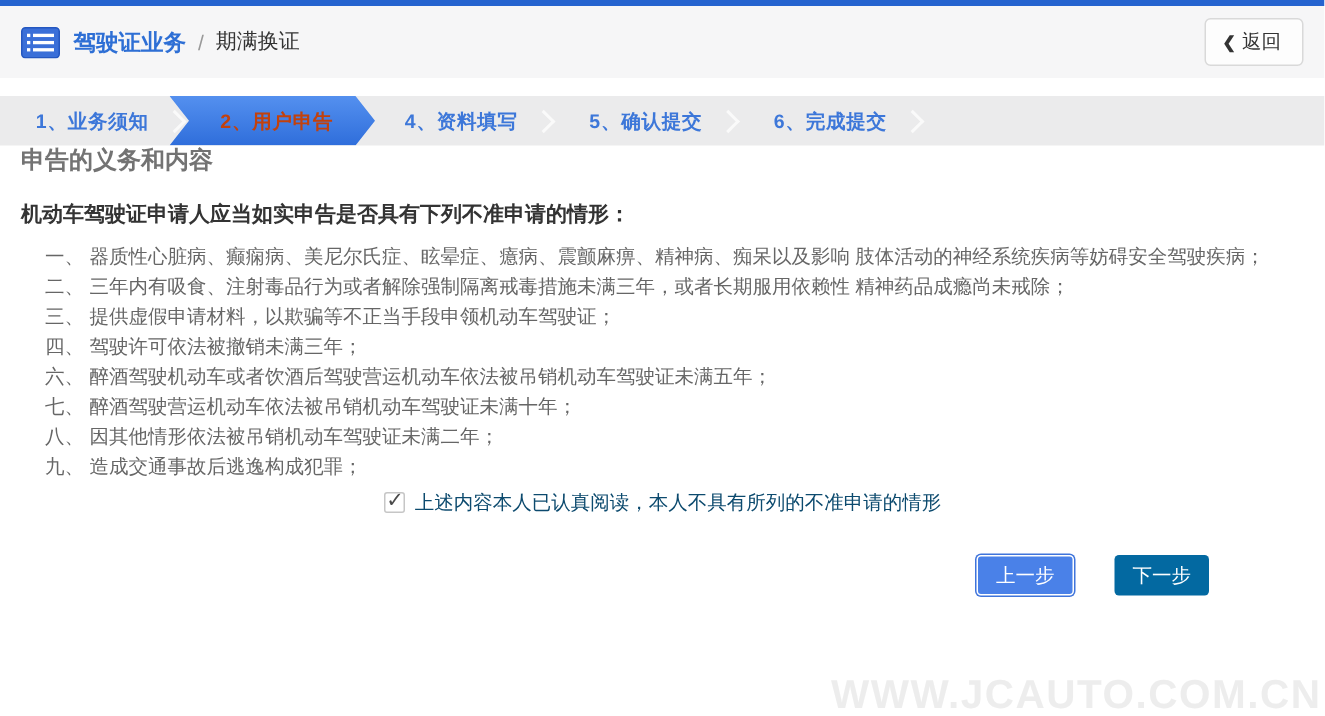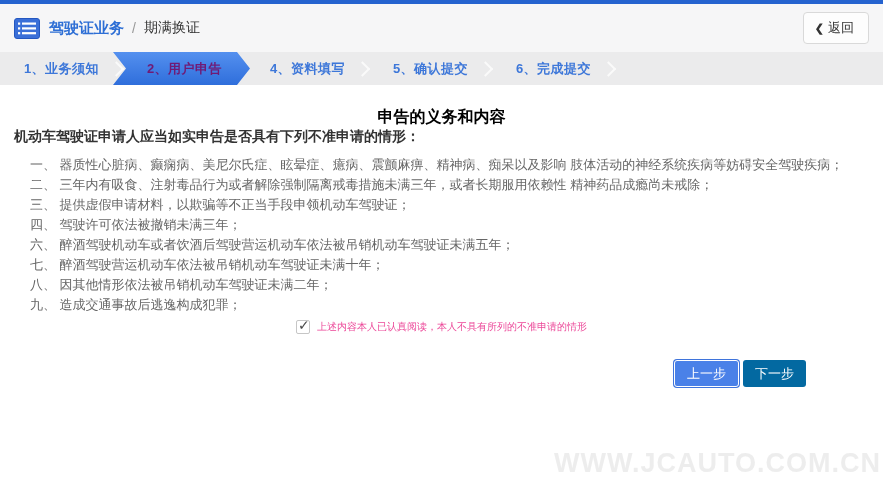--- a/index.html
+++ b/index.html
@@ -14,47 +14,47 @@
   .header { height:48px; background:#f6f6f7; display:flex; align-items:center; padding:0 14px; }
   .hdr-icon { width:26px; height:21px; margin-right:9px; flex:0 0 auto; }
   .hdr-title { font-size:15px; font-weight:bold; color:#2e6fd5; }
   .hdr-sep { color:#999; font-size:14px; margin:0 8px; }
   .hdr-sub { font-size:14px; color:#333; }
   .back-btn { margin-left:auto; background:#fdfdfd; border:1px solid #d9d9d9; border-radius:4px;
     padding:6px 14px 6px 11px; font-size:13px; color:#333; cursor:pointer; display:flex; align-items:center; }
   .back-btn .chev { font-size:11px; font-weight:bold; color:#333; margin-right:4px; }
 
   
-  .steps-wrap { margin-top:0; height:33px; background:#ebebec; display:flex; }
+  .steps-wrap { margin-top:12px; height:33px; background:#ebebec; display:flex; }
   .step { position:relative; width:123px; height:33px; display:flex; align-items:center; justify-content:center; }
   .step-label { position:relative; z-index:2; font-size:13px; font-weight:bold; color:#3d77d9; letter-spacing:0.5px; }
-  .step.active .step-label { color:#701a75; }
+  .step.active .step-label { color:#c2410c; }
   .step.active::before { content:''; position:absolute; z-index:1; top:0; bottom:0; left:-10px; right:-4px;
     background:linear-gradient(#5490ef,#2f6edb);
     clip-path:polygon(0 0, calc(100% - 13px) 0, 100% 50%, calc(100% - 13px) 100%, 0 100%, 13px 50%); }
   .step:not(.active)::after { content:''; position:absolute; right:1px; top:50%; width:9px; height:9px;
     border-top:2px solid #fafafa; border-right:2px solid #fafafa;
     transform:translateY(-50%) rotate(45deg); }
 
   
   .content { padding:0 14px; }
-  .page-heading { text-align:center; font-size:16px; font-weight:bold; color:#000000; margin-top:22px; }
-  .intro { font-size:14px; font-weight:bold; color:#333; }
+  .page-heading { text-align:left; font-size:16px; font-weight:bold; color:#737373; }
+  .intro { font-size:14px; font-weight:bold; color:#333; margin-top:16px; }
   .decl-list { margin-top:9px; }
   .decl-item { font-size:13px; color:#666; line-height:20px; padding-left:16px; white-space:nowrap; }
 
   
   .agree-row { margin-top:5px; display:flex; align-items:center; justify-content:center; }
   .checkbox { width:14px; height:14px; border:1px solid #c6c6c6; background:#fff; border-radius:2px;
     margin-right:7px; position:relative; cursor:pointer; flex:0 0 auto; }
   .checkbox .mark { position:absolute; left:1px; top:-4px; font-size:14px; color:#4a4a4a; font-weight:bold; }
-  .agree-label { font-size:10px; color:#ec4899; }
+  .agree-label { font-size:13px; color:#0c4a6e; }
 
   
-  .btn-row { margin-top:26px; display:flex; justify-content:flex-end; padding-right:63px; gap:4px; }
+  .btn-row { margin-top:26px; display:flex; justify-content:flex-end; padding-right:63px; gap:27px; }
   .btn { min-width:57px; height:27px; border-radius:3px; font-size:13px; color:#fff;
     background:#0369a1; border:none; cursor:pointer; padding:0 12px;
     font-family:"Liberation Sans","DejaVu Sans",sans-serif; }
   .btn.prev { border:1px solid #fff; box-shadow:0 0 0 1px #3f74db; background:#4a81e8; }
 
   
   .watermark { position:absolute; right:2px; bottom:-2px; z-index:10; font-size:27px; font-weight:bold;
     letter-spacing:1px; color:rgba(236,236,236,0.95); pointer-events:none; white-space:nowrap; }
 </style>
 </head>

